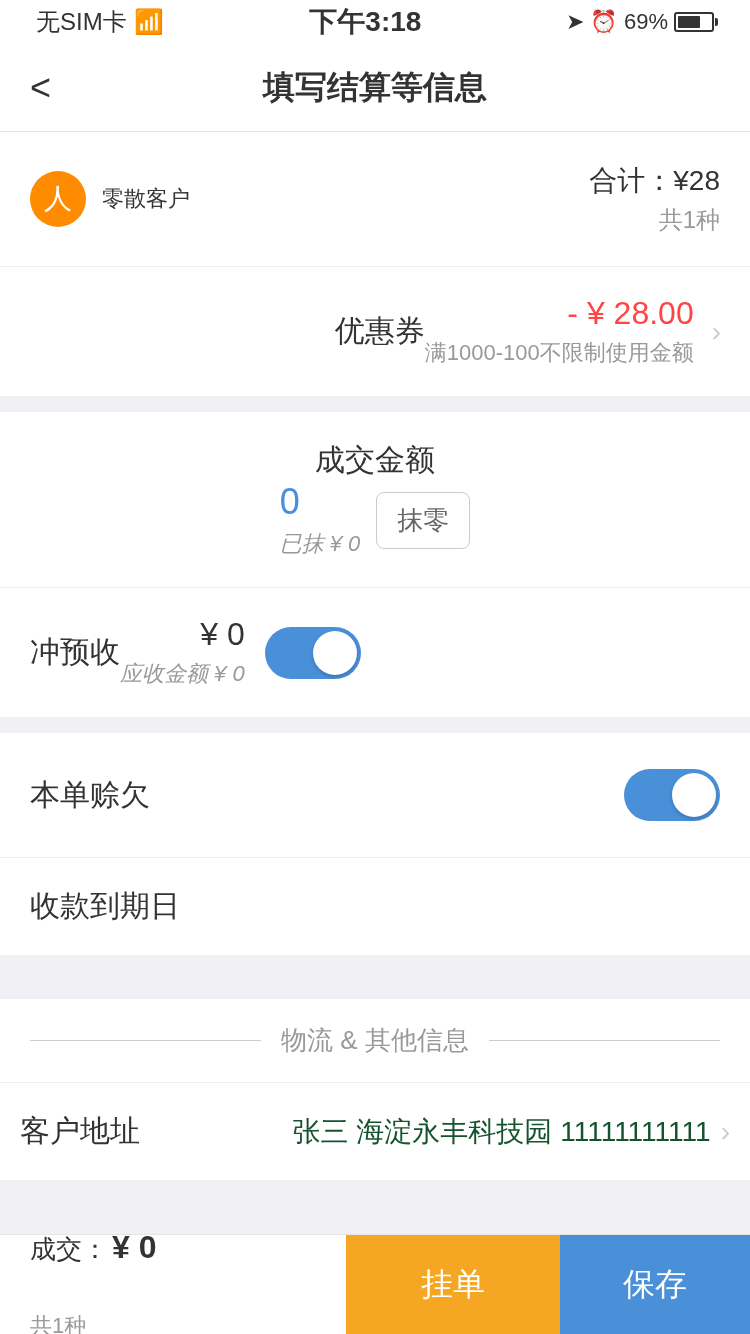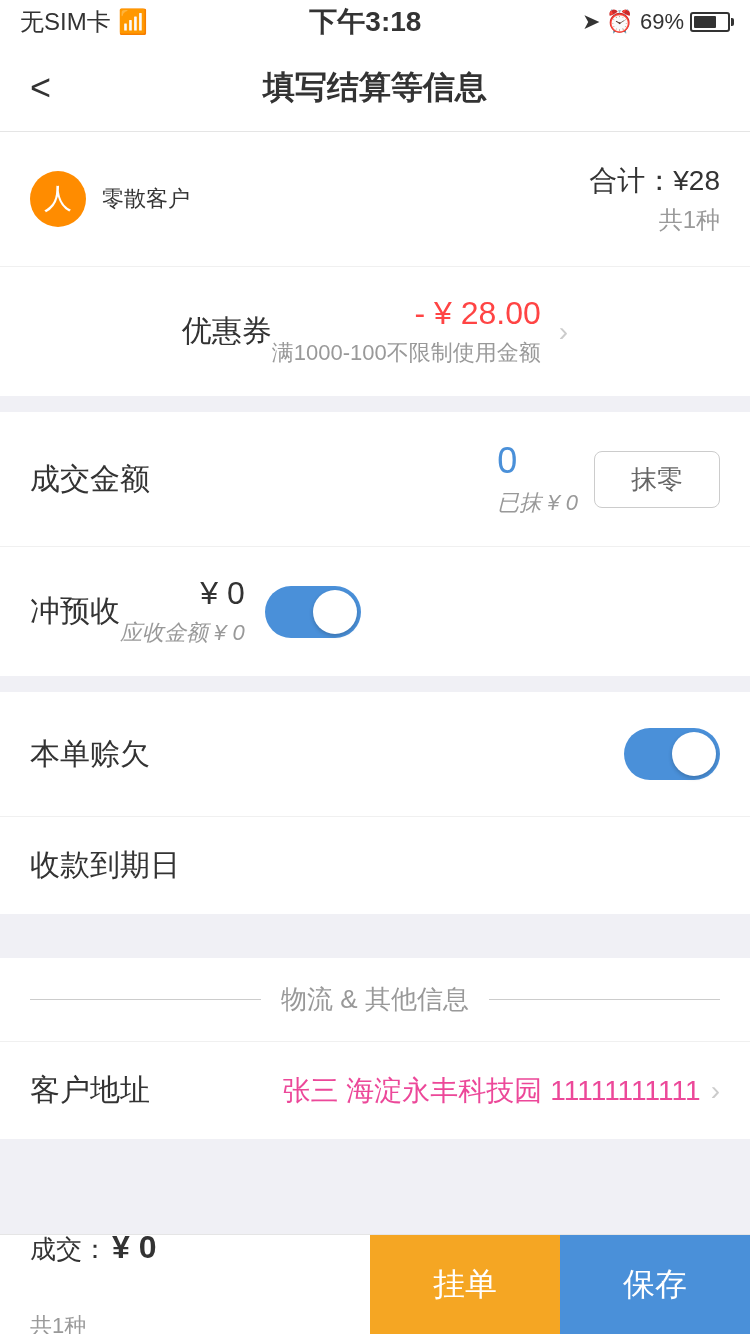--- a/index.html
+++ b/index.html
@@ -14,21 +14,21 @@
       position: relative;
     }
 
     
     .status-bar {
       height: 44px;
       background: #fff;
       display: flex;
       align-items: center;
       justify-content: space-between;
-      padding: 0 20px;
+      padding: 0 36px;
       font-size: 24px;
       font-weight: 500;
     }
     .status-left { display: flex; align-items: center; gap: 8px; }
     .status-center { font-size: 28px; font-weight: 600; }
     .status-right { display: flex; align-items: center; gap: 6px; font-size: 22px; }
     .battery {
       width: 40px; height: 20px; border: 2px solid #333; border-radius: 3px;
       position: relative; display: inline-flex; align-items: center; padding: 2px;
     }
@@ -81,50 +81,51 @@
     }
     .customer-name { font-size: 22px; color: #333; }
     .customer-right { text-align: right; margin-left: 21px; }
     .total-amount { font-size: 28px; color: #333; }
     .total-count { font-size: 24px; color: #999; margin-top: 4px; }
 
     
     .coupon-row {
       display: flex;
       align-items: center;
-      justify-content: center;
-      padding: 28px 12px;
+      justify-content: flex-end;
+      padding: 28px 29px;
       border-top: 1px solid #f0f0f0;
     }
     .coupon-label { font-size: 30px; color: #333; }
     .coupon-right { display: flex; align-items: center; gap: 18px; text-align: right; }
     .coupon-discount { font-size: 32px; color: #ff4444; font-weight: 500; }
     .coupon-desc { font-size: 22px; color: #999; margin-top: 6px; }
     .chevron-right {
       color: #ccc; font-size: 28px;
     }
 
     .form-row {
       display: flex;
       align-items: center;
       justify-content: space-between;
       padding: 28px 30px;
       border-bottom: 1px solid #f0f0f0;
+      flex-direction: column;
     }
     .form-row:last-child { border-bottom: none; }
     .form-label { font-size: 30px; color: #333; }
     .form-right { display: flex; align-items: center; gap: 16px; }
     .amount-blue { font-size: 36px; color: #4a90d9; font-weight: 500; }
     .amount-black { font-size: 32px; color: #333; }
     .sub-text { font-size: 22px; color: #999; margin-top: 6px; text-align: right; font-style: italic; }
 
     .round-zero-btn {
       border: 1px solid #ccc;
       border-radius: 8px;
-      padding: 10px 36px;
+      padding: 10px 20px;
       font-size: 26px;
       color: #666;
       background: #fff;
       cursor: pointer;
     }
 
     
     .toggle {
       width: 96px; height: 52px; border-radius: 26px;
       background: #4a90d9;
@@ -185,27 +186,27 @@
     .logistics-title {
       font-size: 26px;
       color: #999;
     }
 
     
     .address-row {
       display: flex;
       align-items: center;
       justify-content: space-between;
-      padding: 28px 30px;
+      padding: 28px 20px;
       background: #fff;
       border-top: 1px solid #f0f0f0;
     }
     .address-label { font-size: 30px; color: #333; flex-shrink: 0; }
     .address-right { display: flex; align-items: center; gap: 10px; }
-    .address-value { font-size: 28px; color: #ec4899; }
+    .address-value { font-size: 28px; color: #14532d; }
 
     
     .bottom-bar {
       position: fixed;
       bottom: 0;
       width: 750px;
       height: 100px;
       display: flex;
       background: #fff;
       border-top: 1px solid #e5e5e5;
@@ -215,21 +216,21 @@
       display: flex;
       flex-direction: column;
       justify-content: center;
       padding: 0 30px;
       gap: 44px;
     }
     .bottom-deal { font-size: 26px; color: #333; }
     .bottom-amount { font-size: 32px; font-weight: 600; color: #333; }
     .bottom-count { font-size: 22px; color: #999; }
     .btn-pending {
-      width: 190px;
+      width: 214px;
       background: #f5a623;
       color: #fff;
       font-size: 32px;
       border: none;
       cursor: pointer;
       display: flex; align-items: center; justify-content: center;
     }
     .btn-save {
       width: 190px;
       background: #4a90d9;

